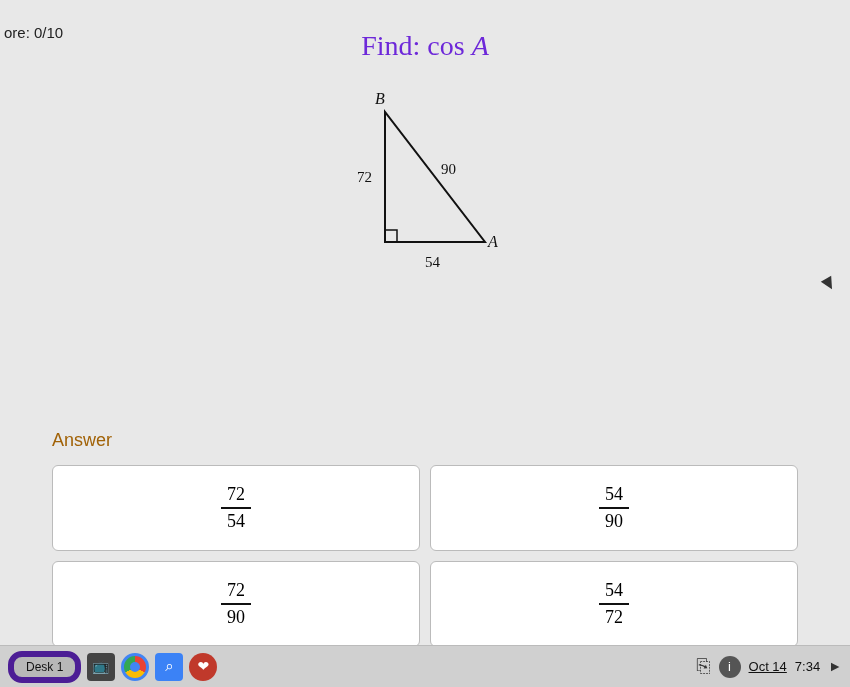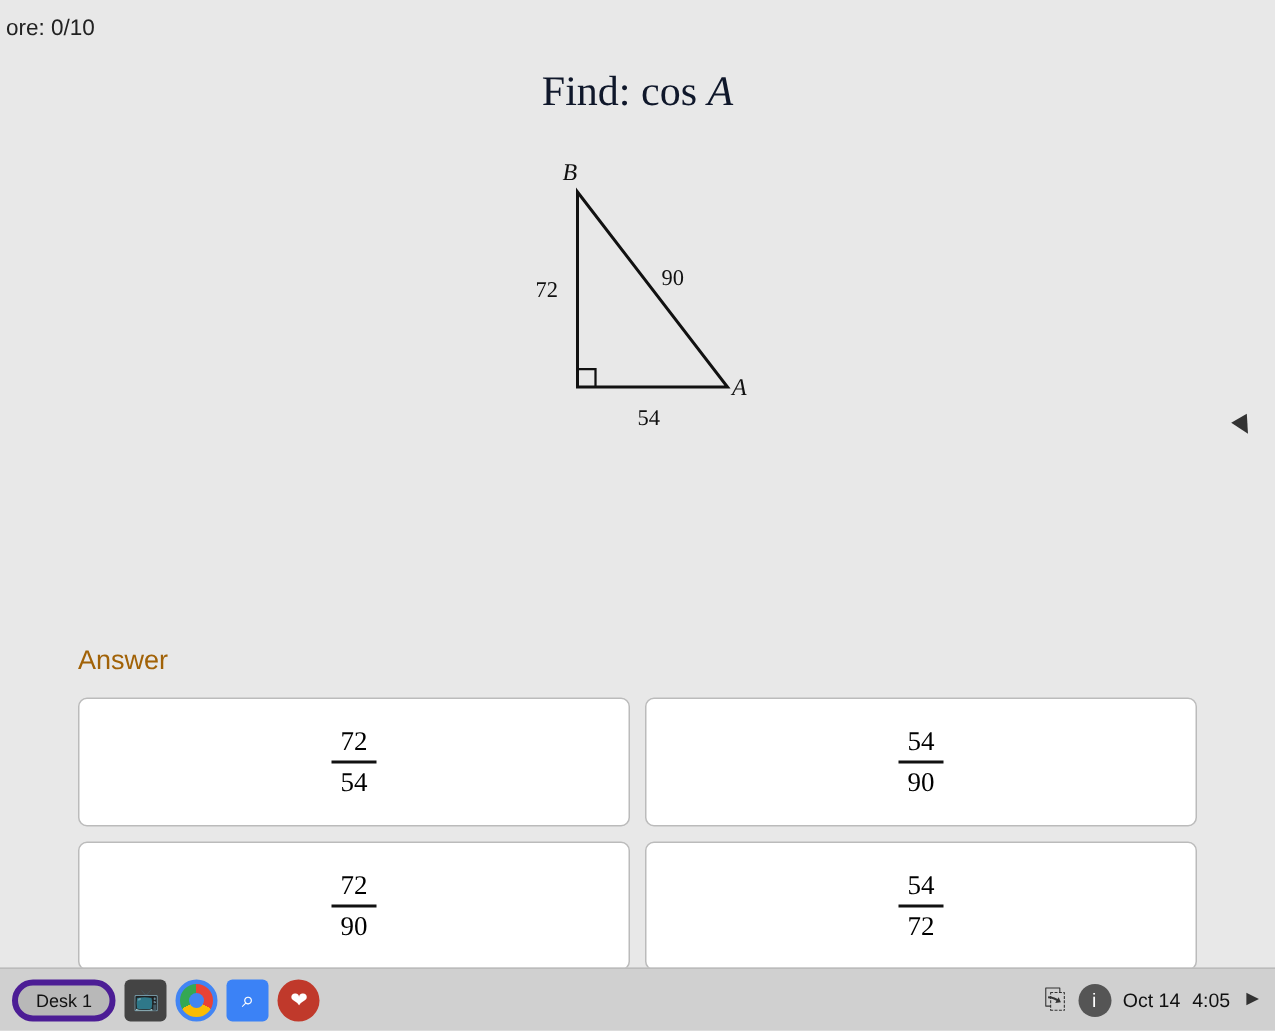--- a/index.html
+++ b/index.html
@@ -8,44 +8,44 @@
       height: 687px;
       background: #e8e8e8;
       font-family: 'Times New Roman', Times, serif;
       overflow: hidden;
       position: relative;
     }
 
     
     .score {
       position: absolute;
-      top: 10px;
+      top: 24px;
       left: 4px;
       font-size: 15px;
       color: #222;
       font-family: Arial, sans-serif;
     }
 
     
     .main-content {
       position: absolute;
       top: 0;
       left: 0;
       right: 0;
       bottom: 42px;
       display: flex;
       flex-direction: column;
       align-items: center;
     }
 
     .question-title {
-      margin-top: 46px;
+      margin-top: 30px;
       font-size: 28px;
       font-style: italic;
-      color: #0f172a;
+      color: #6d28d9;
       font-family: 'Times New Roman', Times, serif;
       text-align: center;
     }
     .question-title span.cos-word {
       font-style: normal;
     }
 
     .triangle-container {
       margin-top: 20px;
       position: relative;
@@ -131,21 +131,21 @@
       background: #d0d0d0;
       display: flex;
       align-items: center;
       padding: 0 8px;
       gap: 6px;
       border-top: 1px solid #bbb;
     }
 
     .taskbar-desk {
       background: #b8b8b8;
-      border: 4px solid #4c1d95;
+      border: 6px solid #4c1d95;
       border-radius: 14px;
       padding: 3px 12px;
       font-size: 12px;
       font-family: Arial, sans-serif;
       color: #111;
       cursor: pointer;
     }
 
     .taskbar-icon {
       width: 28px;
@@ -169,20 +169,21 @@
     .taskbar-clock {
       font-size: 13px;
       font-family: Arial, sans-serif;
       color: #111;
     }
 
     .taskbar-date {
       font-size: 13px;
       font-family: Arial, sans-serif;
       color: #111;
+      text-decoration: underline;
     }
 
     .taskbar-info-icon {
       width: 22px;
       height: 22px;
       background: #555;
       border-radius: 50%;
       display: flex;
       align-items: center;
       justify-content: center;
@@ -294,17 +295,17 @@
 
   <div class="taskbar-icon" style="background:#c0392b; border-radius:50%; color:#fff; font-size:14px;">❤</div>
 
   <div class="taskbar-spacer"></div>
 
   <div class="taskbar-right">
 
     <div class="taskbar-screen-icon">⎘</div>
     <div class="taskbar-info-icon">i</div>
     <div class="taskbar-date">Oct 14</div>
-    <div class="taskbar-clock">4:05</div>
+    <div class="taskbar-clock">7:34</div>
 
     <div style="font-size:14px; color:#333;">►</div>
   </div>
 </div>
 
 </body></html>

